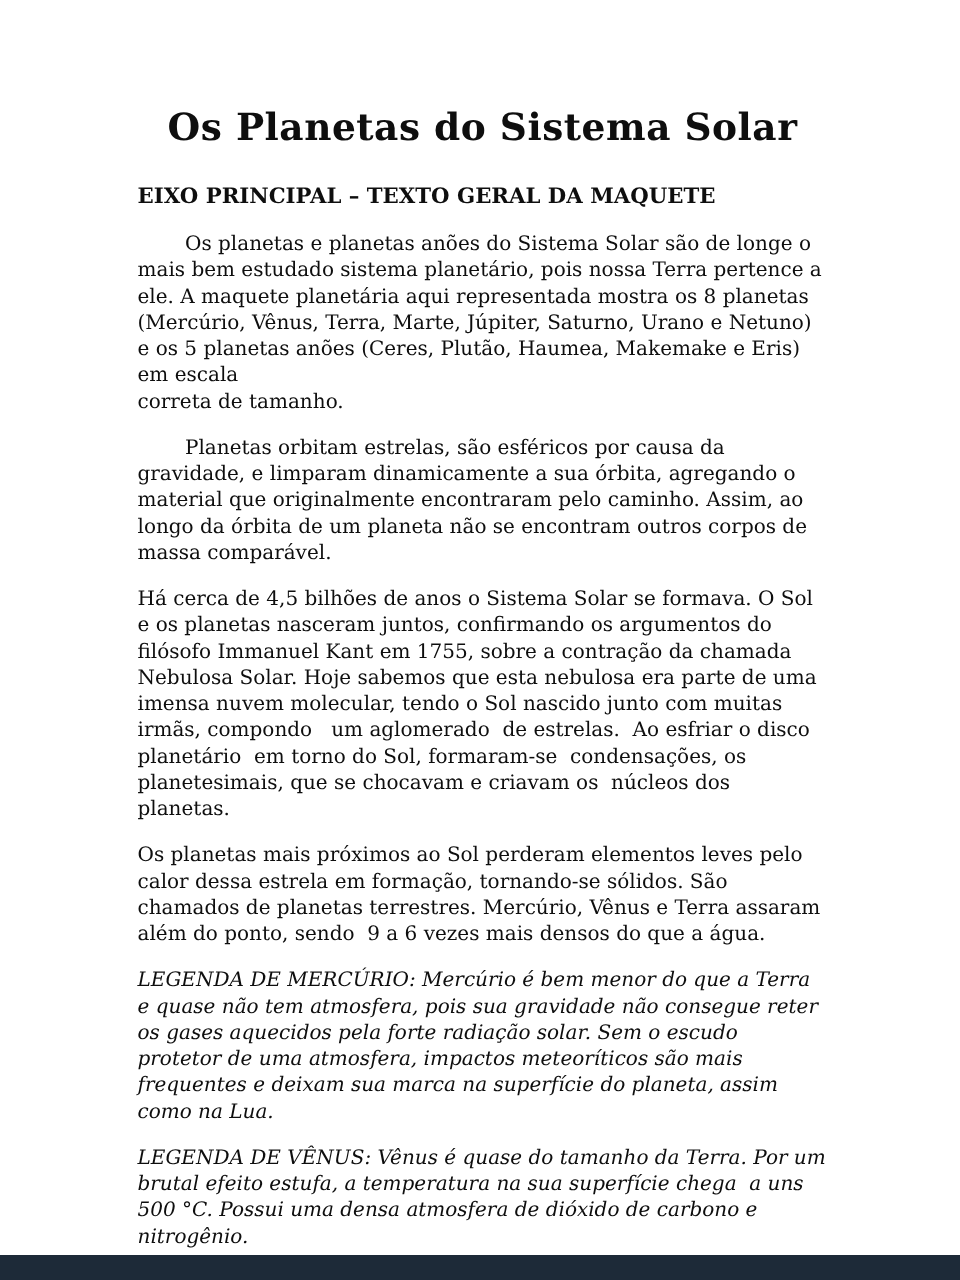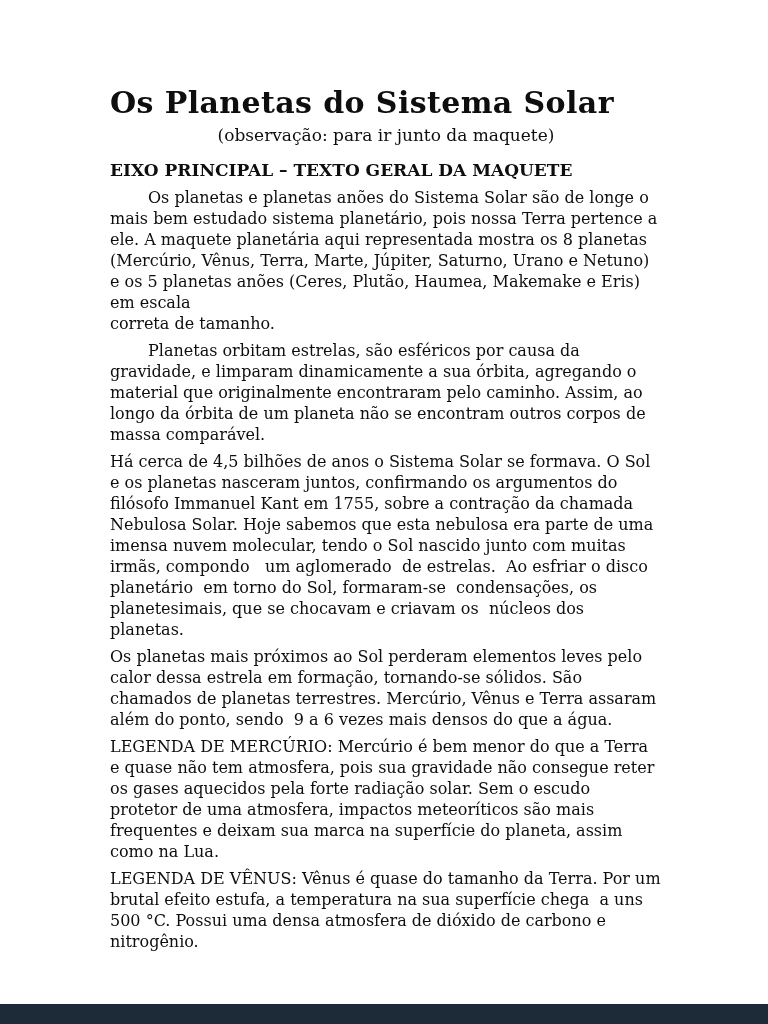--- a/index.html
+++ b/index.html
@@ -10,63 +10,63 @@
     font-family: "DejaVu Serif", "Liberation Serif", serif;
     position: relative;
     overflow: hidden;
   }
   .page {
     padding: 84px 106px 0 110px;
   }
   .title {
     font-size: 30px;
     font-weight: bold;
+    text-align: center;
     letter-spacing: 0.4px;
     line-height: 1.25;
   }
   .subtitle {
     font-size: 17px;
     text-align: center;
     margin-top: 3px;
   }
   .heading {
     font-size: 17px;
     font-weight: bold;
-    margin-top: 14px;
+    margin-top: 24px;
     line-height: 1.3;
   }
   .heading.spaced {
     margin-top: 32px;
     max-width: 500px;
   }
   .para {
     font-size: 16px;
     line-height: 21px;
-    margin-top: 6px;
+    margin-top: 16px;
     white-space: pre-wrap;
   }
   .para.indent { text-indent: 38px; }
-  .para.italic { }
+  .para.italic { font-style: italic; }
   .footer-bar {
     position: absolute;
     left: 0;
     bottom: 0;
     width: 100%;
     height: 20px;
     background: #1d2a38;
   }
 </style>
 </head>
 <body>
 
 <div class="page">
 
   <h1 class="title">Os Planetas do Sistema Solar</h1>
 
-  <div class="subtitle">(observação: para ir junto da maquete)</div>
 
   <h2 class="heading">EIXO PRINCIPAL – TEXTO GERAL DA MAQUETE</h2>
 
   <p class="para indent">Os planetas e planetas anões do Sistema Solar são de longe o mais bem estudado sistema planetário, pois nossa Terra pertence a ele. A maquete planetária aqui representada mostra os 8 planetas (Mercúrio, Vênus, Terra, Marte, Júpiter, Saturno, Urano e Netuno) e os 5 planetas anões (Ceres, Plutão, Haumea, Makemake e Eris) em escala
 correta de tamanho.</p>
 
   <p class="para indent">Planetas orbitam estrelas, são esféricos por causa da gravidade, e limparam dinamicamente a sua órbita, agregando o material que originalmente encontraram pelo caminho. Assim, ao longo da órbita de um planeta não se encontram outros corpos de massa comparável.</p>
 
   <p class="para">Há cerca de 4,5 bilhões de anos o Sistema Solar se formava. O Sol e os planetas nasceram juntos, confirmando os argumentos do filósofo Immanuel Kant em 1755, sobre a contração da chamada Nebulosa Solar. Hoje sabemos que esta nebulosa era parte de uma imensa nuvem molecular, tendo o Sol nascido junto com muitas irmãs, compondo   um aglomerado  de estrelas.  Ao esfriar o disco planetário  em torno do Sol, formaram-se  condensações, os planetesimais, que se chocavam e criavam os  núcleos dos planetas.</p>
 

